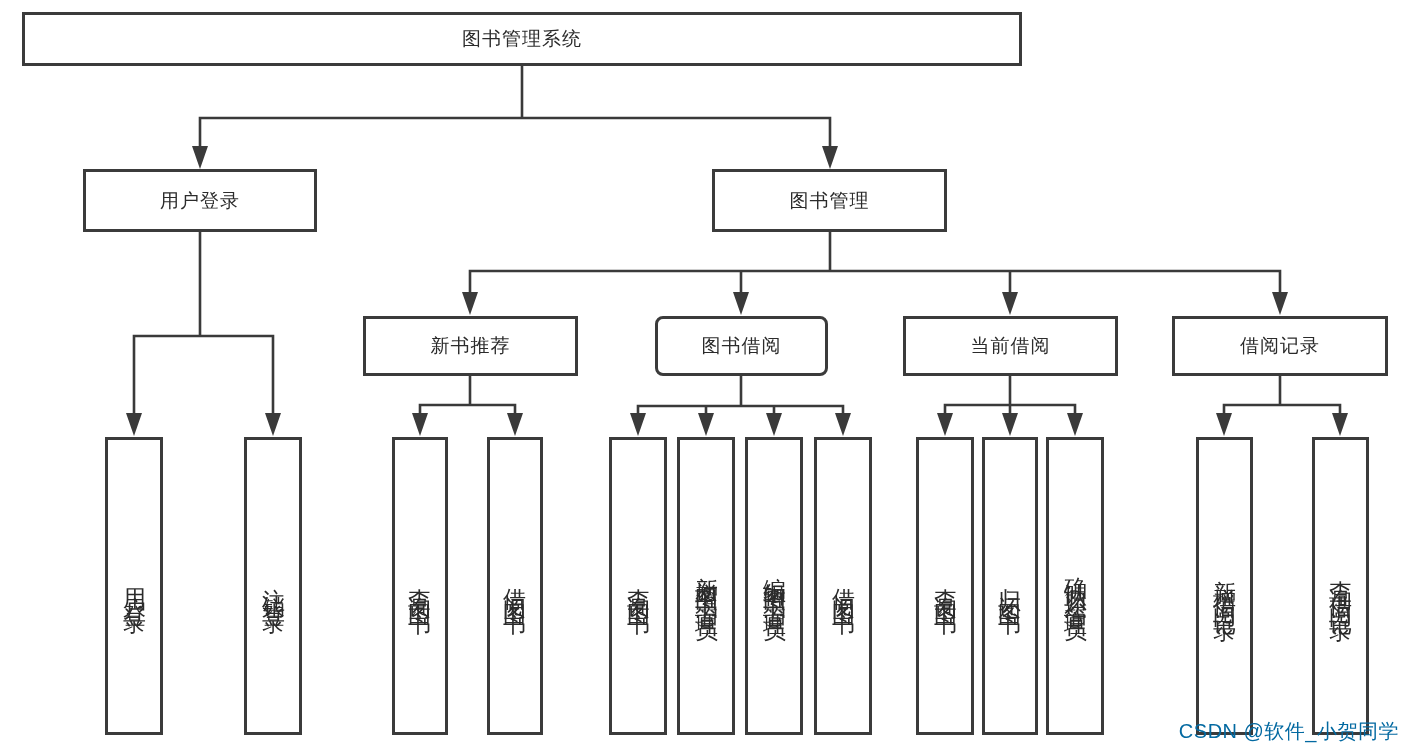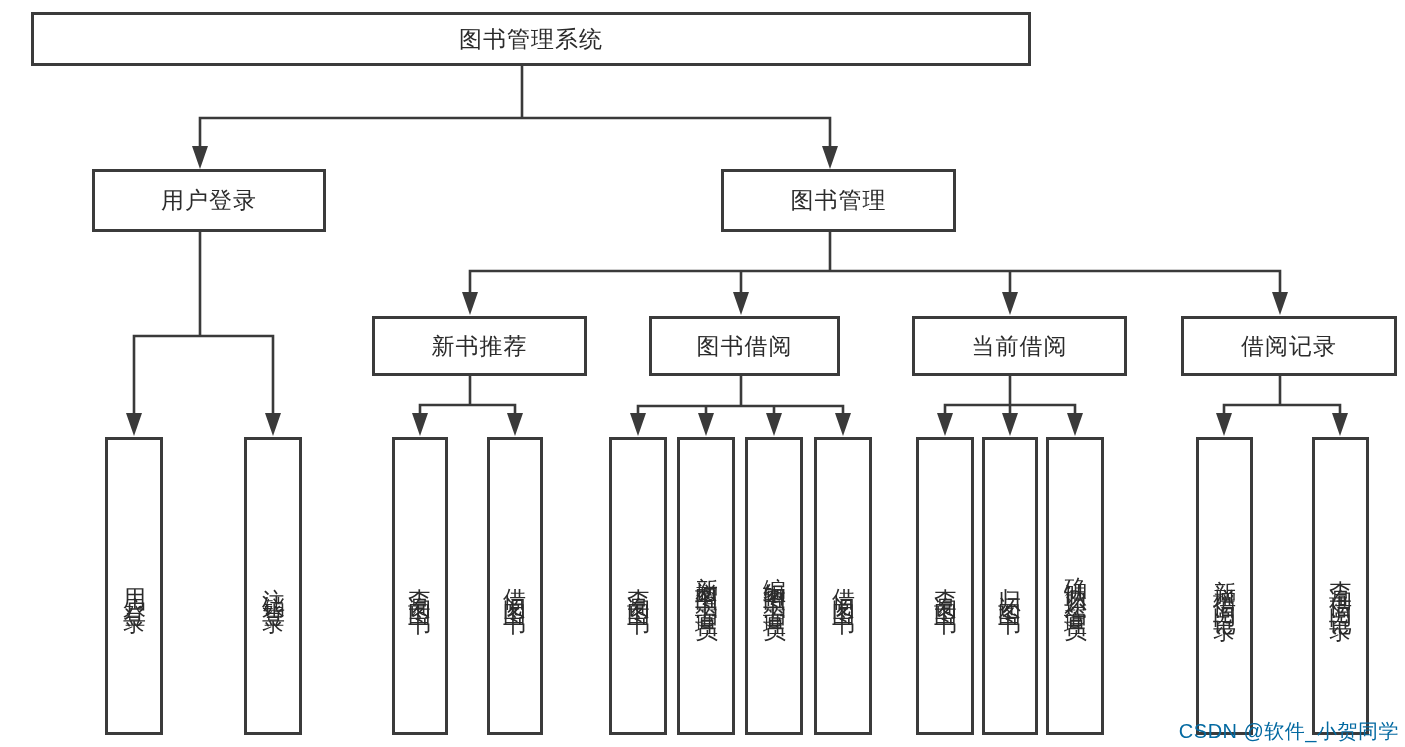--- a/index.html
+++ b/index.html
@@ -20,24 +20,23 @@
     position: absolute;
     box-sizing: border-box;
     background: #ffffff;
     border: 3px solid #3b3b3b;
     color: #2b2b2b;
     display: flex;
     align-items: center;
     justify-content: center;
   }
   .h-node {
-    font-size: 23px;
+    font-size: 19px;
     letter-spacing: 1px;
     white-space: nowrap;
-    margin-left: 9px;
   }
   .v-node {
     display: block;
     writing-mode: vertical-rl;
     text-orientation: mixed;
     text-align: center;
     font-size: 23px;
     letter-spacing: 8px;
     line-height: 50px;
   }
@@ -100,21 +99,21 @@
       <polygon points="1332,413 1348,413 1340,436"></polygon>
     </g>
   </svg>
 
   <div class="node h-node" style="left:22px; top:12px; width:1000px; height:54px;">图书管理系统</div>
 
   <div class="node h-node" style="left:83px; top:169px; width:234px; height:63px;">用户登录</div>
   <div class="node h-node" style="left:363px; top:316px; width:215px; height:60px;">新书推荐</div>
 
   <div class="node h-node" style="left:712px; top:169px; width:235px; height:63px;">图书管理</div>
-  <div class="node h-node" style="left:640px; top:316px; width:191px; height:60px;">图书借阅</div>
+  <div class="node h-node" style="left:655px; top:316px; width:173px; height:60px;border-radius:8px;">图书借阅</div>
   <div class="node h-node" style="left:903px; top:316px; width:215px; height:60px;">当前借阅</div>
   <div class="node h-node" style="left:1172px; top:316px; width:216px; height:60px;">借阅记录</div>
 
   <div class="node v-node" style="left:105px; top:437px; width:58px; height:298px;">用户登录</div>
   <div class="node v-node" style="left:244px; top:437px; width:58px; height:298px;">注销登录</div>
 
   <div class="node v-node" style="left:392px; top:437px; width:56px; height:298px;">查询图书</div>
   <div class="node v-node" style="left:487px; top:437px; width:56px; height:298px;">借阅图书</div>
 
   <div class="node v-node" style="left:609px; top:437px; width:58px; height:298px;">查询图书</div>

